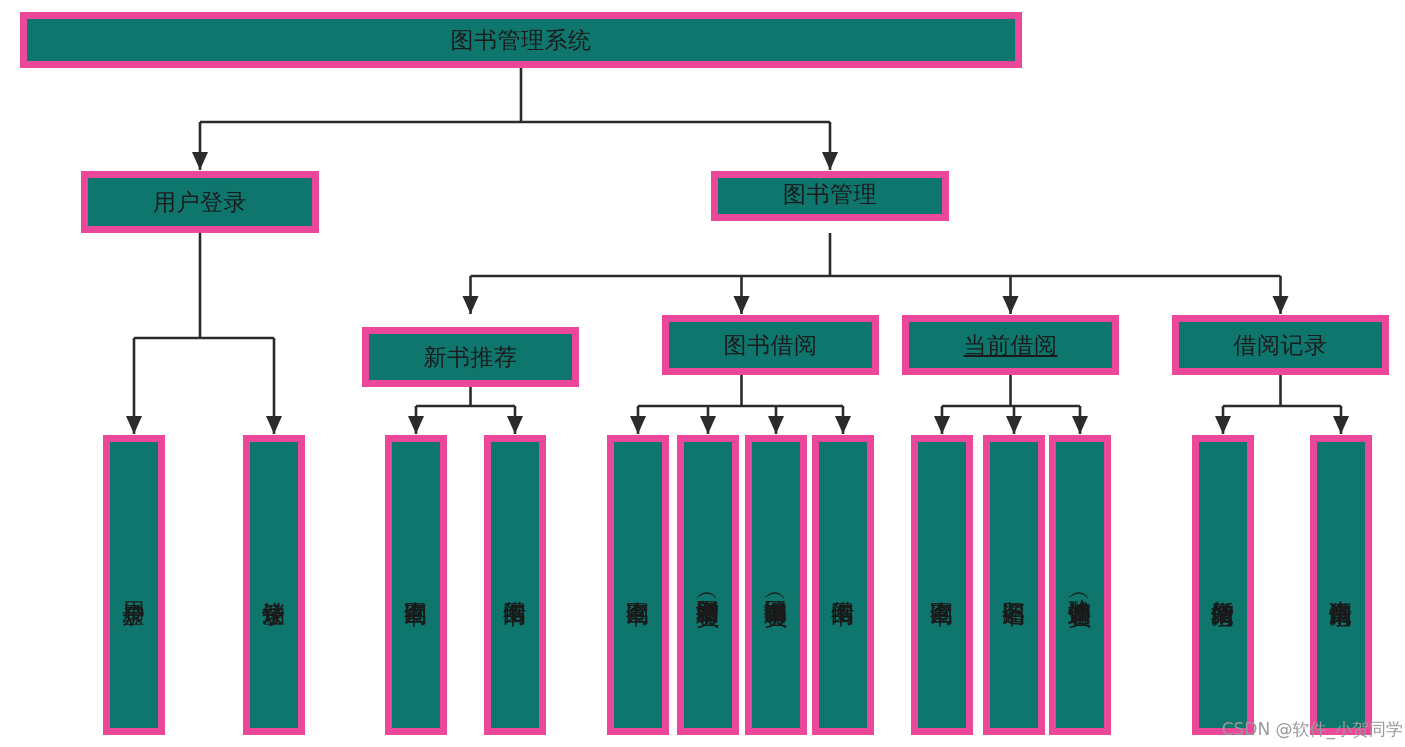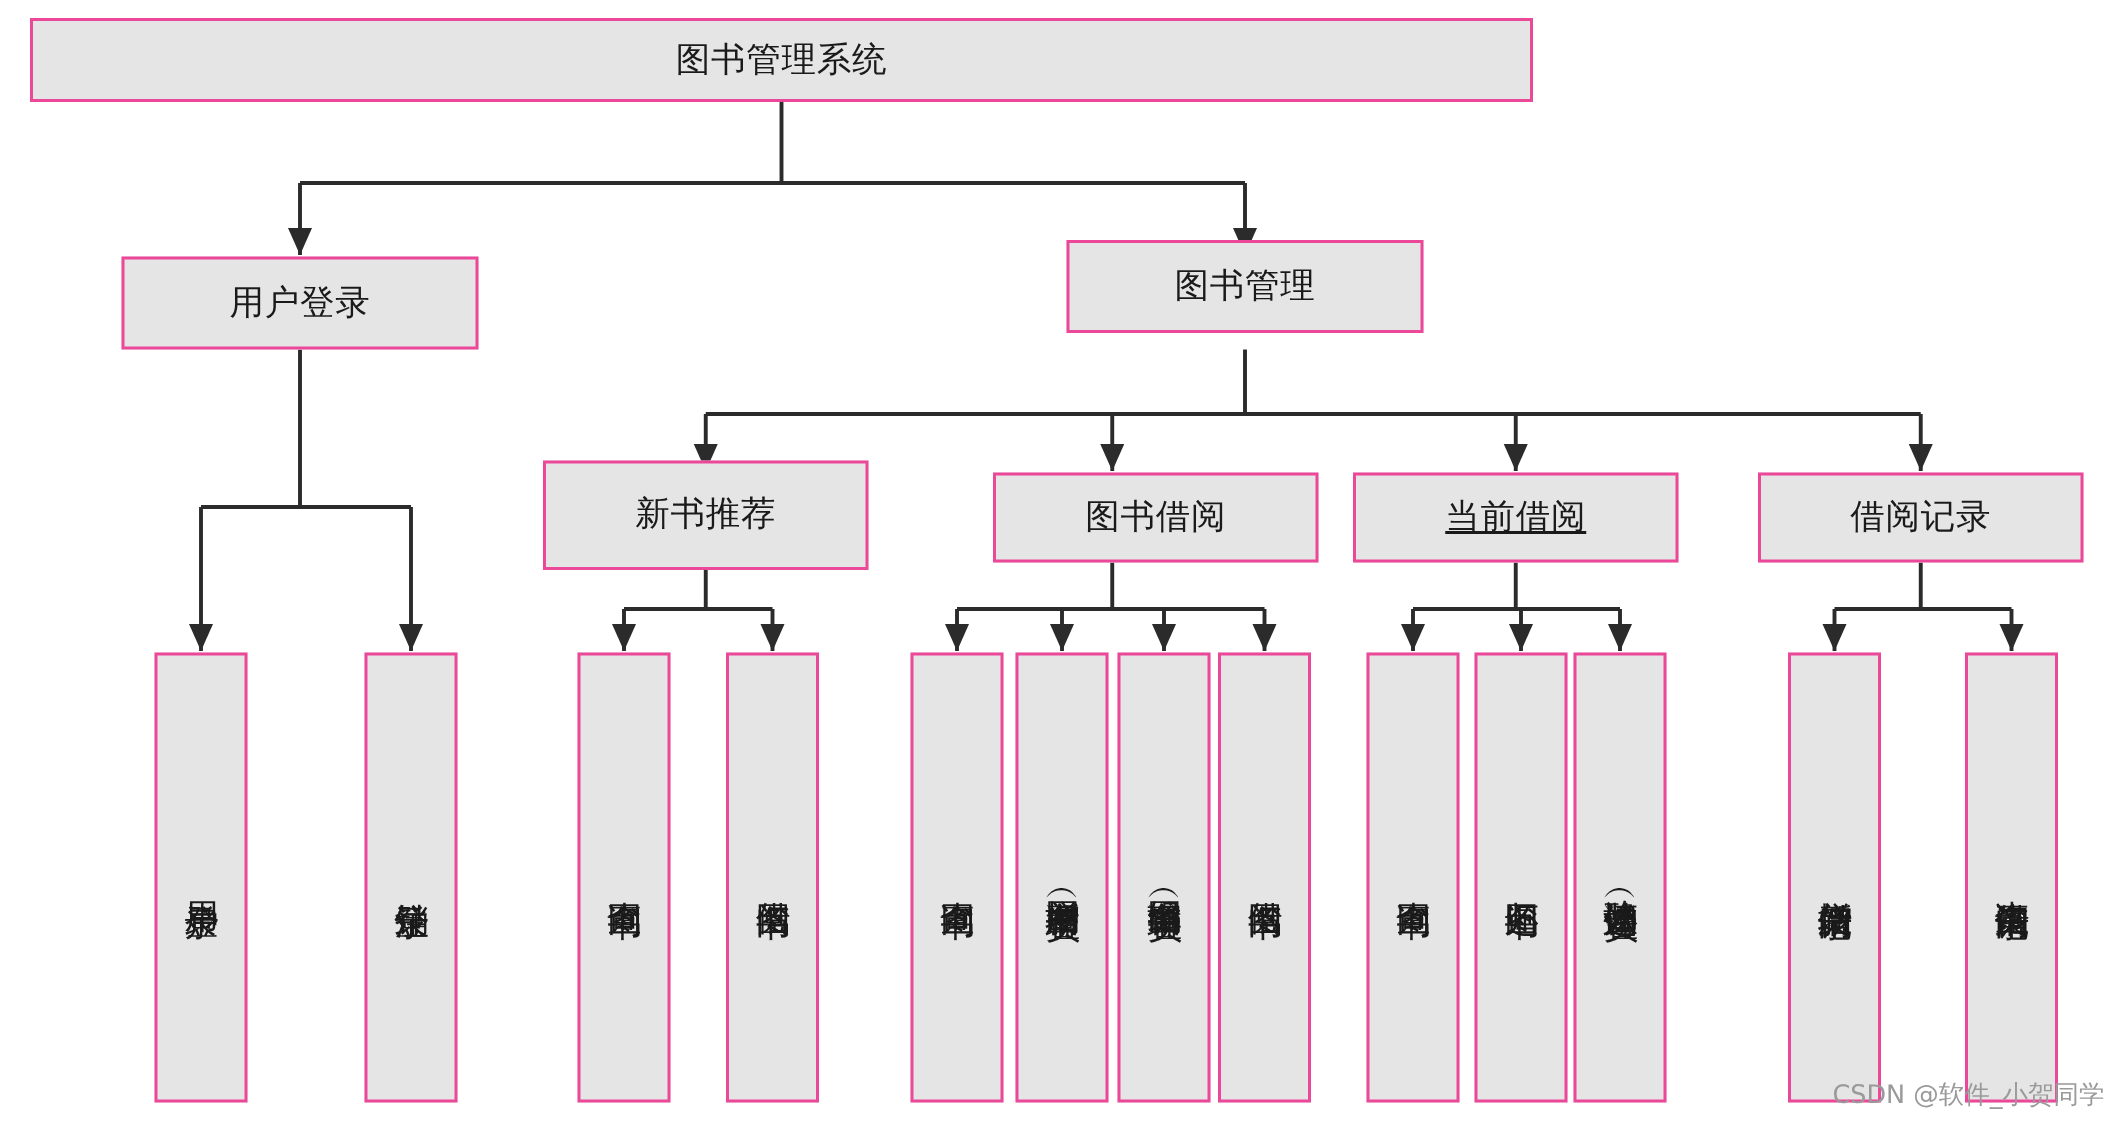--- a/index.html
+++ b/index.html
@@ -21,22 +21,22 @@
     position: absolute;
     left: 0;
     top: 0;
     width: 1405px;
     height: 747px;
     pointer-events: none;
   }
   .node {
     position: absolute;
     box-sizing: border-box;
-    border: 2px solid #ec4899;
-    background: #e5e5e5;
+    border: 7px solid #ec4899;
+    background: #0f766e;
     display: flex;
     align-items: center;
     justify-content: center;
     color: #1a1a1a;
   }
   .node-label {
     white-space: nowrap;
     line-height: 1.15;
   }
   .node.horizontal .node-label {
@@ -127,24 +127,24 @@
       <path d="M 1341 406 L 1341 434" stroke="#2b2b2b" stroke-width="2.6" fill="none" stroke-linecap="butt"></path>
       <polygon points="1333,416 1349,416 1341,434" fill="#2b2b2b"></polygon>
     </svg>
   <div id="node-layer">
       <div class="node horizontal root" style="left: 20px; top: 12px; width: 1002px; height: 56px;">
         <span class="node-label">图书管理系统</span>
       </div>
       <div class="node horizontal" style="left: 81px; top: 171px; width: 238px; height: 62px;">
         <span class="node-label">用户登录</span>
       </div>
-      <div class="node horizontal" style="left: 711px; top: 160px; width: 238px; height: 62px;">
+      <div class="node horizontal" style="left: 711px; top: 171px; width: 238px; height: 50px; font-family: Liberation Mono, monospace;">
         <span class="node-label">图书管理</span>
       </div>
-      <div class="node horizontal" style="left: 362px; top: 307px; width: 217px; height: 73px;">
+      <div class="node horizontal" style="left: 362px; top: 327px; width: 217px; height: 60px;">
         <span class="node-label">新书推荐</span>
       </div>
       <div class="node horizontal" style="left: 633px; top: 315px; width: 217px; height: 60px; margin-left: 29px;">
         <span class="node-label">图书借阅</span>
       </div>
       <div class="node horizontal" style="left: 902px; top: 315px; width: 217px; height: 60px; text-decoration: underline;">
         <span class="node-label">当前借阅</span>
       </div>
       <div class="node horizontal" style="left: 1172px; top: 315px; width: 217px; height: 60px;">
         <span class="node-label">借阅记录</span>

